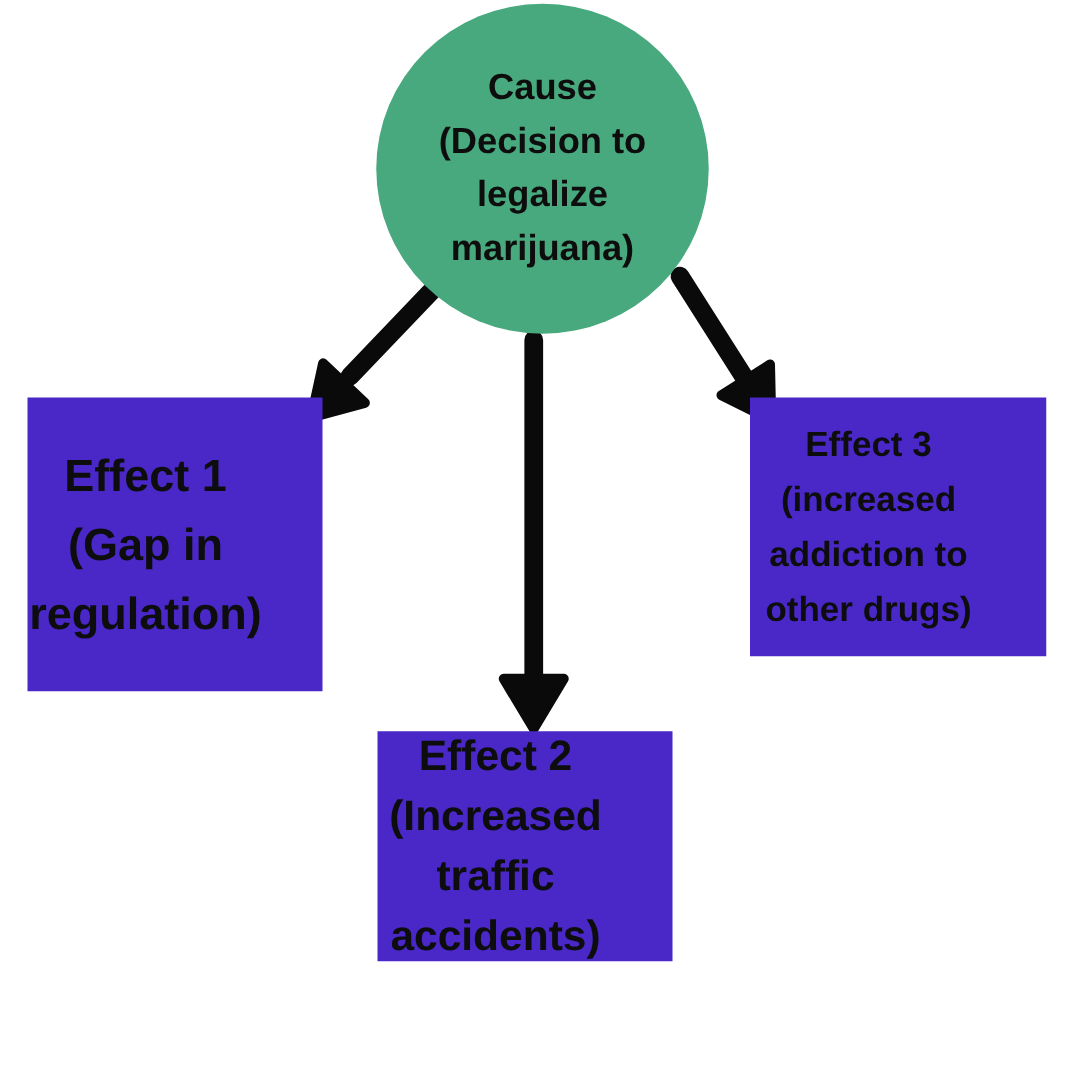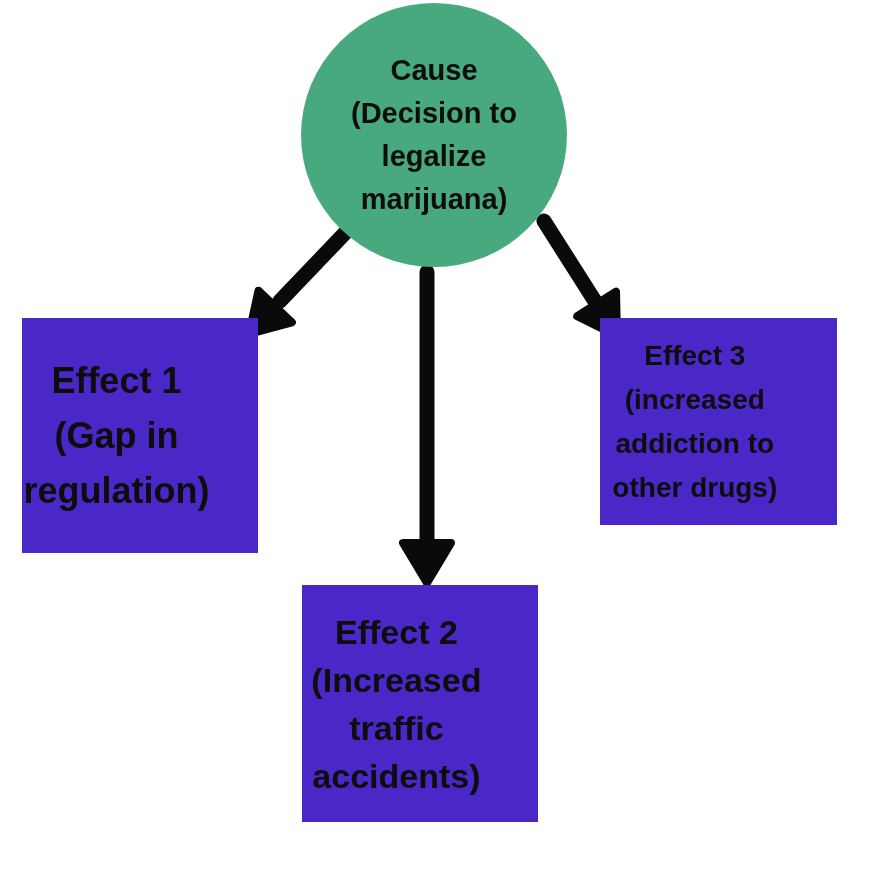--- a/index.html
+++ b/index.html
@@ -79,21 +79,21 @@
     top: 318px;
     width: 236px;
     height: 235px;
     font-size: 36px;
     line-height: 55px;
   }
   .effect-2 {
     left: 302px;
     top: 585px;
     width: 236px;
-    height: 237px;
+    height: 184px;
     font-size: 34px;
     line-height: 48px;
   }
   .effect-3 {
     left: 600px;
     top: 318px;
     width: 237px;
     height: 207px;
     font-size: 28px;
     line-height: 44px;

